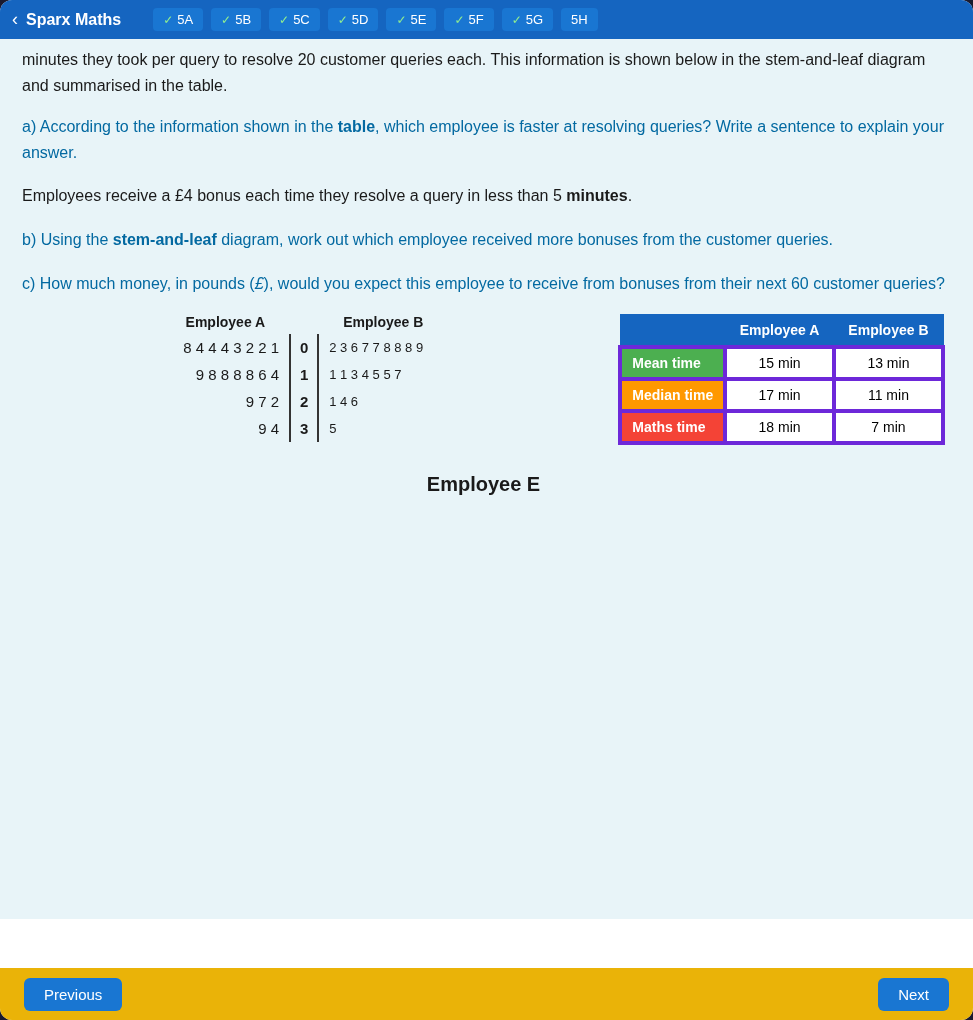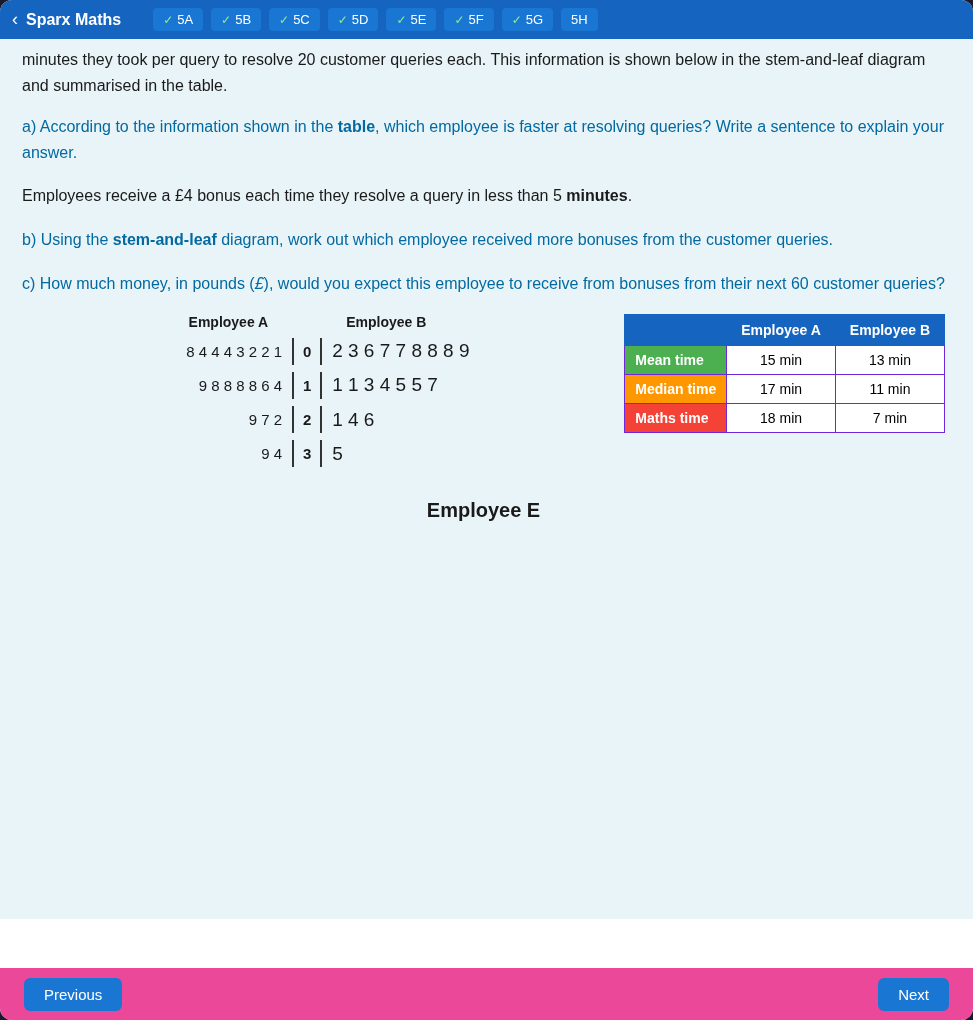--- a/index.html
+++ b/index.html
@@ -119,39 +119,39 @@
       width: 30px;
       text-align: center;
       border-left: 2px solid #333;
       border-right: 2px solid #333;
       font-weight: bold;
       font-size: 15px;
     }
     .sl-right {
       flex: 1;
       padding-left: 10px;
-      font-size: 19px;
+      font-size: 13px;
     }
     .stats-table {
       border-collapse: collapse;
       font-size: 14px;
       min-width: 260px;
     }
     .stats-table th {
       background: #1565c0;
       color: white;
       padding: 7px 14px;
       text-align: center;
       font-weight: bold;
       border: 1px solid #1565c0;
     }
     .stats-table td {
       padding: 6px 14px;
       text-align: center;
-      border: 1px solid #6d28d9;
+      border: 4px solid #6d28d9;
       background: white;
       margin-left: 40px;
     }
     .stats-table .row-label {
       background: #4caf50;
       color: white;
       font-weight: bold;
       text-align: left;
       padding: 6px 10px;
     }
@@ -160,21 +160,21 @@
     }
     .stats-table .row-label-modal {
       background: #f44336;
     }
     .bottom-nav {
       position: absolute;
       bottom: 0;
       left: 0;
       right: 0;
       height: 52px;
-      background: #ec4899;
+      background: #eab308;
       display: flex;
       align-items: center;
       justify-content: space-between;
       padding: 0 24px;
     }
     .nav-btn {
       background: #1976d2;
       color: white;
       border: none;
       border-radius: 6px;

